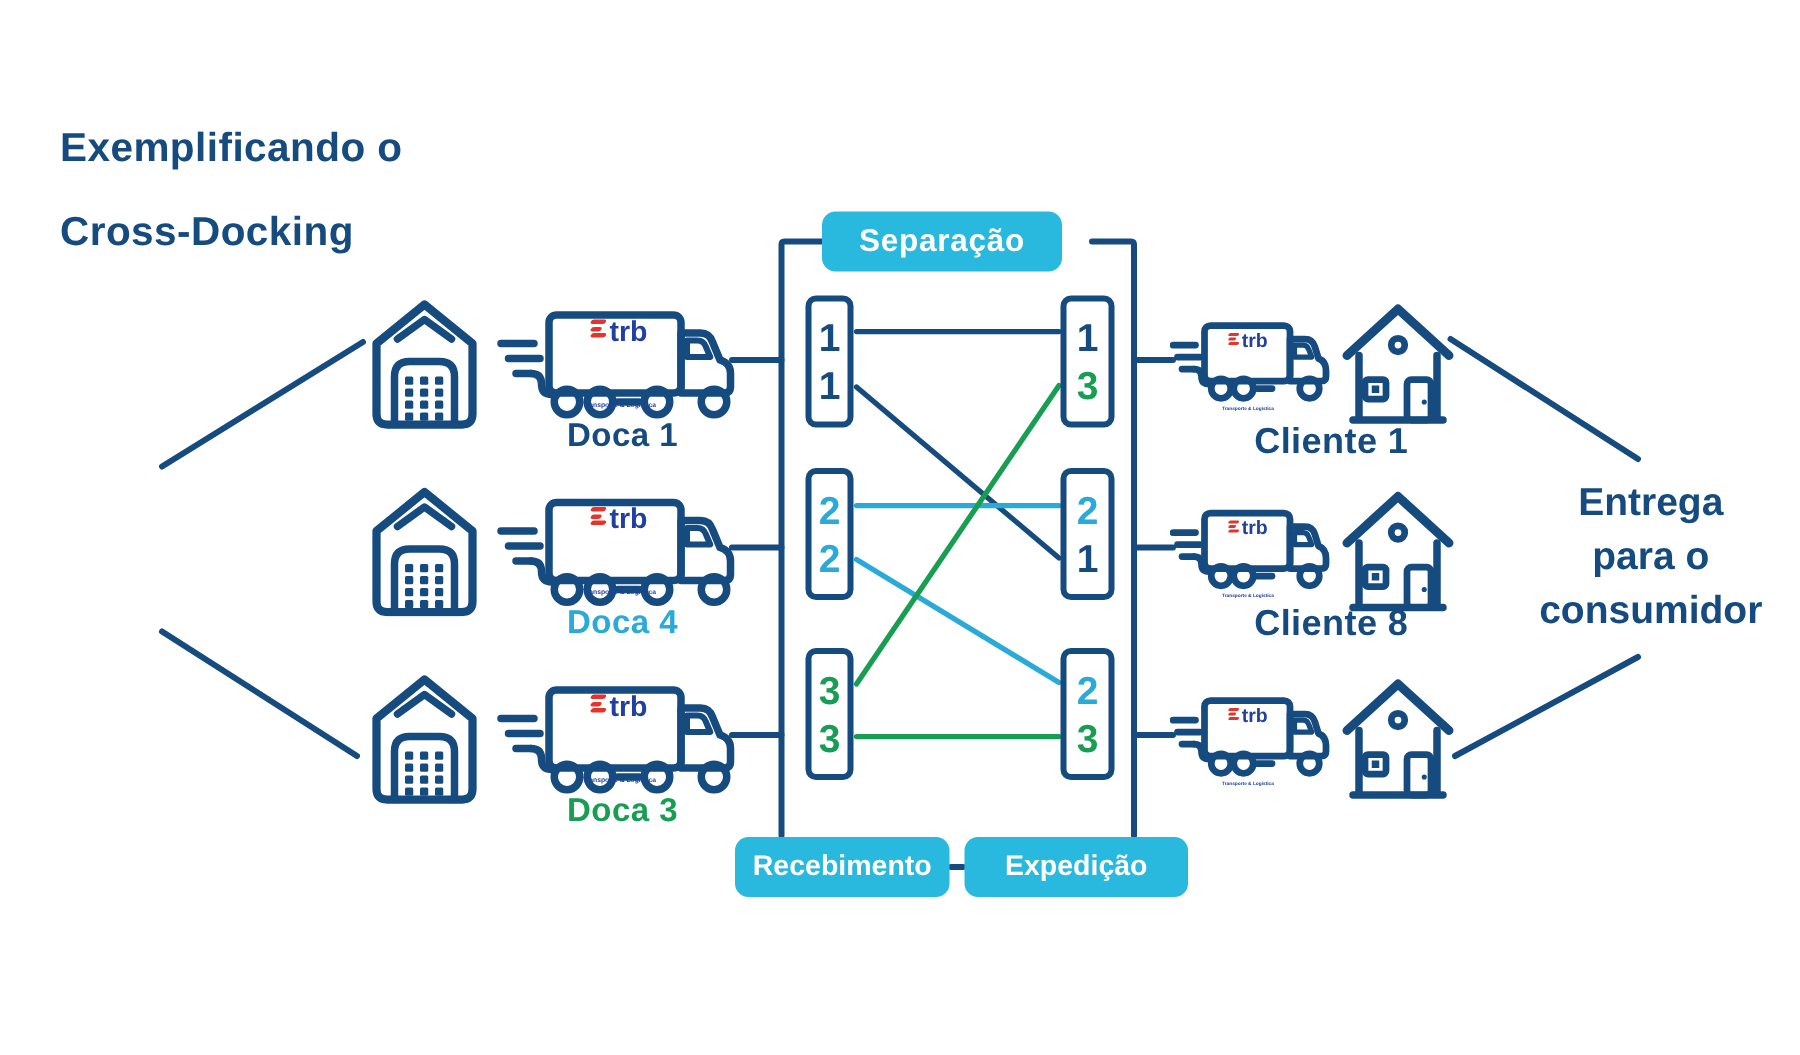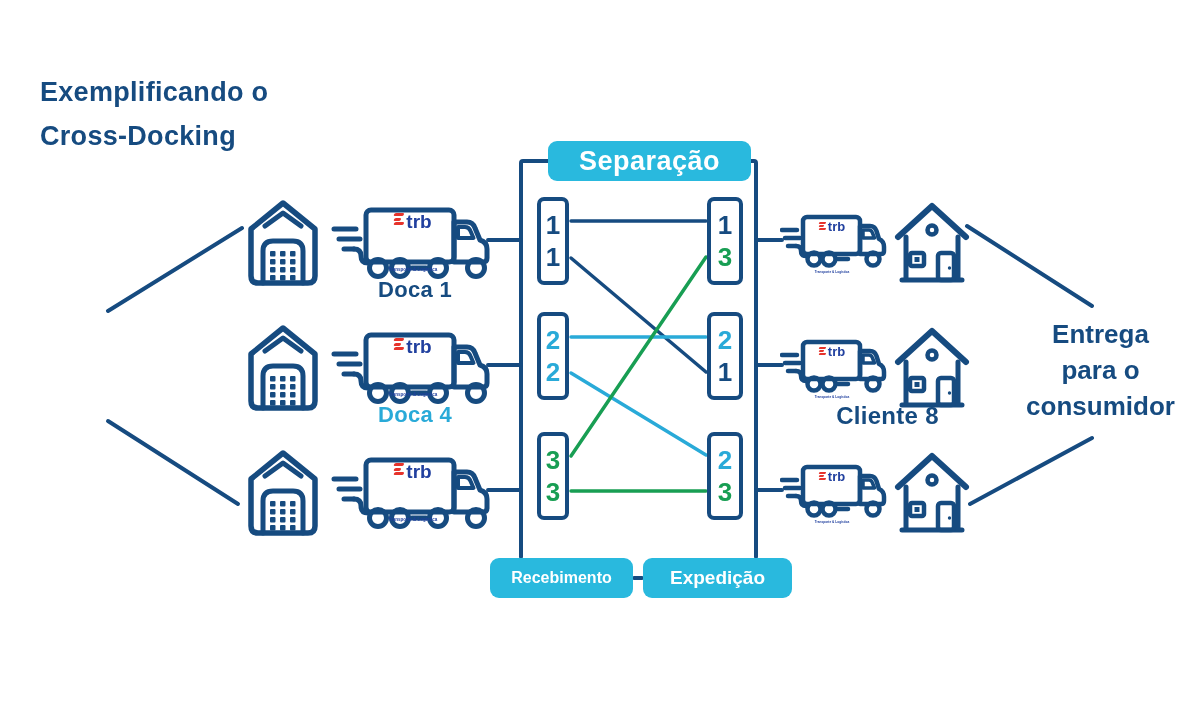--- a/index.html
+++ b/index.html
@@ -10,35 +10,35 @@
   .canvas{
     position:relative; width:1200px; height:703px;
     background:var(--background,#fff);
     font-family:"Liberation Sans", sans-serif;
     overflow:hidden;
   }
   .abs{position:absolute;}
   .title{
     left:40px; top:70px; width:330px;
     font-size:27px; font-weight:bold; color:var(--navy);
-    line-height:44px; white-space:pre-line; letter-spacing:.3px;
+    line-height:56px; white-space:pre-line; letter-spacing:.3px;
   }
   .caption{
     font-size:26px; font-weight:bold; color:var(--navy);
     line-height:36px; white-space:pre-line; text-align:center;
   }
   .caption-left{left:18px; top:313px; width:195px;}
   .caption-right{left:1008px; top:316px; width:185px;}
   .badge{
     background:var(--badge-bg); color:#fff; font-weight:bold;
     display:flex; align-items:center; justify-content:center;
     border-radius:9px; box-sizing:border-box;
   }
-  .badge-sep{left:548px; top:141px; width:203px; height:40px; font-size:27px; letter-spacing:.5px;}
-  .badge-rec{left:490px; top:558px; width:143px; height:40px; font-size:16px;}
+  .badge-sep{left:548px; top:141px; width:160px; height:40px; font-size:21px; letter-spacing:.5px;}
+  .badge-rec{left:490px; top:558px; width:143px; height:40px; font-size:19px;}
   .badge-exp{left:643px; top:558px; width:149px; height:40px; font-size:19px;}
   .numbox{
     width:32px; height:88px; background:#fff;
     border:4px solid var(--navy); border-radius:7px; box-sizing:border-box;
     display:flex; flex-direction:column; align-items:center; justify-content:center; gap:6px;
   }
   .numbox-r{width:36px;}
   .digit{font-size:26px; font-weight:bold; line-height:26px;}
   .navy{color:var(--navy);} .cyan{color:var(--cyan);} .green{color:var(--green);}
   .dock-label{width:170px; text-align:center; font-size:22px; font-weight:bold; letter-spacing:.3px;}
@@ -217,20 +217,21 @@
             <i></i>
           </span>
           <span class="logo-text">trb</span>
         </div>
       <div class="logo-tagline">Transporte &amp; Logística</div>
     </div>
   </div>
 
   <div class="abs dock-label navy" style="left:330px;top:277px">Doca 1</div>
   <div class="abs dock-label cyan" style="left:330px;top:402px">Doca 4</div>
+  <div class="abs dock-label green" style="left:330px;top:527px">Doca 3</div>
 
   <div class="abs badge badge-sep">Separação</div>
   <div class="abs badge badge-rec">Recebimento</div>
   <div class="abs badge badge-exp">Expedição</div>
 
   <div class="abs numbox" style="left:537px;top:197px">
     <span class="digit navy">1</span>
     <span class="digit navy">1</span>
   </div>
   <div class="abs numbox" style="left:537px;top:312px">
@@ -313,15 +314,16 @@
       <svg width="78" height="88">
         <use href="#sym-house"></use>
       </svg>
     </div>
   <div class="abs icon-wrap" style="left:893px;top:447px">
       <svg width="78" height="88">
         <use href="#sym-house"></use>
       </svg>
     </div>
 
+  <div class="abs client-label" style="left:800px;top:281px">Cliente 1</div>
   <div class="abs client-label" style="left:800px;top:402px">Cliente 8</div>
 
 </div>
 
 </body></html>

